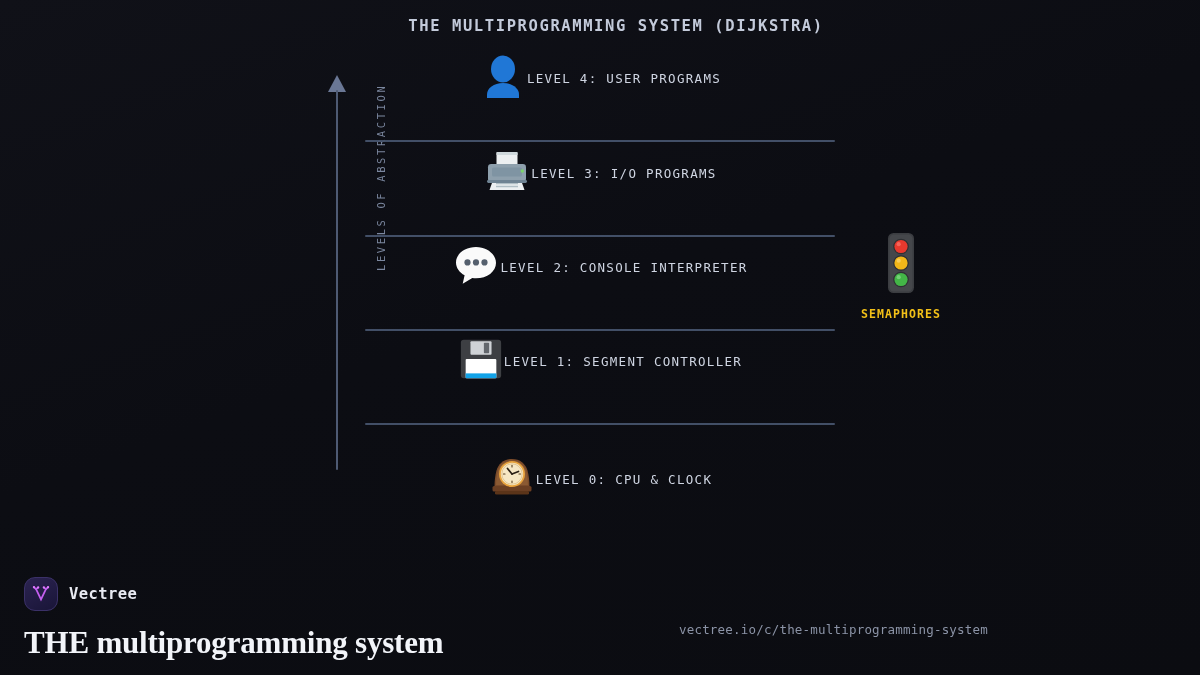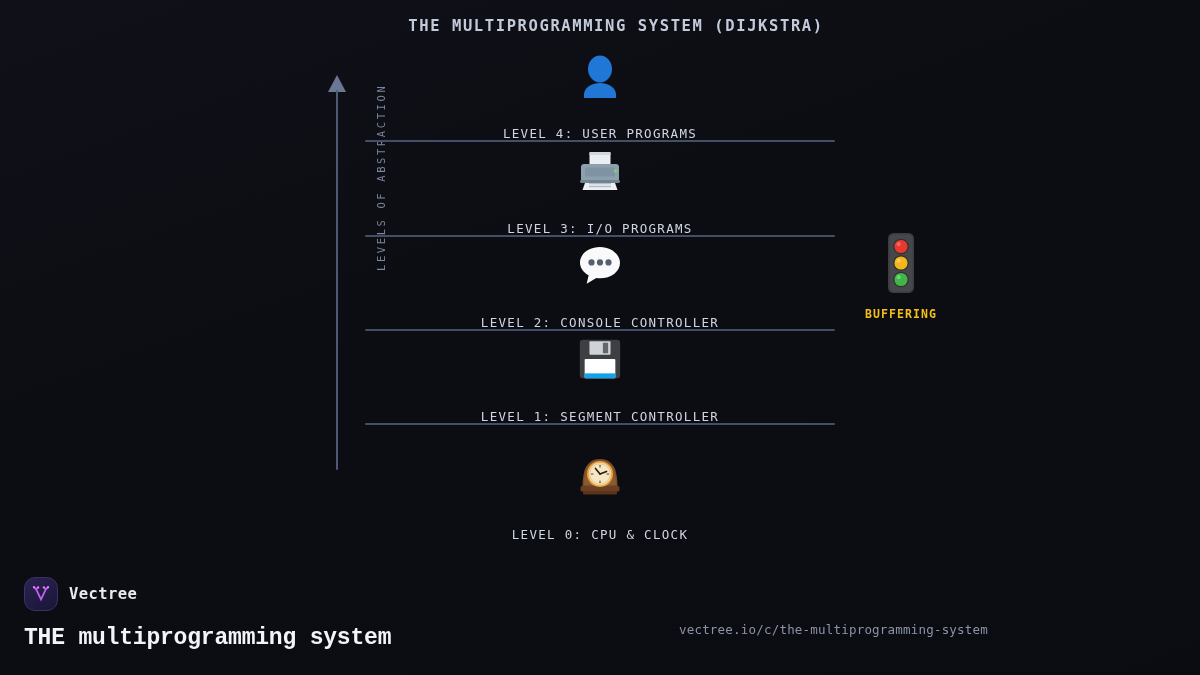--- a/index.html
+++ b/index.html
@@ -45,21 +45,21 @@
     transform:rotate(-90deg);
     transform-origin:center center;
     font-size:10.5px; letter-spacing:2.6px; color:#7b879f;
     white-space:pre;
   }
   .axis-label-wrap { position:absolute; left:324px; top:0; width:20px; height:400px; }
 
   
   .level {
     position:absolute; left:365px; width:470px;
-    display:flex; flex-direction:column; align-items:center; justify-content:center;gap:18px;
+    display:flex; align-items:center; justify-content:center;
   }
   .level-icon {
     height:56px; line-height:56px;
     font-size:44px;
     font-family:"DejaVu Sans", sans-serif;
     display:flex; align-items:center; justify-content:center;
   }
   .level-label {
     margin-top:4px;
     font-size:12.5px; letter-spacing:1.3px; color:#cfd5e2;
@@ -96,23 +96,23 @@
     border:1px solid #3b3168;
     display:flex; align-items:center; justify-content:center;
     flex:0 0 auto;
   }
   .brand-name {
     font-size:15.5px; font-weight:700; color:#e8eaf2; letter-spacing:.4px;
     font-family:"DejaVu Sans Mono", monospace; white-space:pre;
   }
   .footer-title {
     margin-top:12px;
-    font-size:23px; font-weight:700; color:#f2f4f9;
+    font-size:31px; font-weight:700; color:#f2f4f9;
     letter-spacing:-.2px; white-space:pre;
-    font-family:Liberation Mono, monospace;
+    font-family:Liberation Serif, serif;
   }
   .footer-url {
     position:absolute; right:24px; top:62px;
     font-size:12.5px; color:#8b93a6; letter-spacing:.2px; white-space:pre;margin-left:12px;
   }
 </style>
 </head>
 <body>
 
 <div id="stage">
@@ -157,21 +157,21 @@
 
     <div class="level" style="top:237px;">
       <div class="level-icon">
         <svg class="ic" width="48" height="48" viewBox="0 0 48 48" aria-hidden="true">
           <path d="M24 6C12.9 6 4 12.9 4 21.4c0 5.3 3.4 10 8.6 12.8l-1.9 8.6 9.6-5.8c1.2.2 2.4.3 3.7.3 11.1 0 20-6.9 20-15.4S35.1 6 24 6z" fill="#fafafa"></path>
           <circle cx="15.5" cy="21.4" r="3.1" fill="#55606e"></circle>
           <circle cx="24" cy="21.4" r="3.1" fill="#55606e"></circle>
           <circle cx="32.5" cy="21.4" r="3.1" fill="#55606e"></circle>
         </svg>
       </div>
-      <div class="level-label">LEVEL 2: CONSOLE CONTROLLER</div>
+      <div class="level-label">LEVEL 2: CONSOLE INTERPRETER</div>
     </div>
     <div class="divider" style="top:329px;"></div>
 
     <div class="level" style="top:331px;">
       <div class="level-icon">
         <svg class="ic" width="46" height="46" viewBox="0 0 48 48" aria-hidden="true">
           <rect x="3" y="4" width="42" height="40" rx="3" fill="#3d3f43"></rect>
           <rect x="13" y="5.5" width="22" height="14" rx="1" fill="#cfd2d6"></rect>
           <rect x="27" y="7" width="5.5" height="11" rx="0.8" fill="#63676d"></rect>
           <rect x="8" y="24" width="32" height="20" rx="1" fill="#ffffff"></rect>
@@ -216,21 +216,21 @@
           <circle cx="15" cy="31" r="7.8" fill="#2e3033"></circle>
           <circle cx="15" cy="47.5" r="7.8" fill="#2e3033"></circle>
           <circle cx="15" cy="14.5" r="6.6" fill="#e8392e"></circle>
           <circle cx="15" cy="31" r="6.6" fill="#f2b719"></circle>
           <circle cx="15" cy="47.5" r="6.6" fill="#43b547"></circle>
           <circle cx="12.7" cy="12.2" r="2.1" fill="#ff8b80" opacity=".55"></circle>
           <circle cx="12.7" cy="28.7" r="2.1" fill="#ffe08a" opacity=".55"></circle>
           <circle cx="12.7" cy="45.2" r="2.1" fill="#9ae79c" opacity=".55"></circle>
         </svg>
       </div>
-      <div class="sem-label">BUFFERING</div>
+      <div class="sem-label">SEMAPHORES</div>
     </div>
 
   </div>
 
   <div id="footer">
     <div class="brand-row">
       <div class="brand-logo">
         <svg class="ic" width="22" height="22" viewBox="0 0 24 24" aria-hidden="true">
           <g stroke="#c45ff0" stroke-width="1.9" stroke-linecap="round" fill="none">
             <path d="M6.5 6.5L12 18l5.5-11.5"></path>

